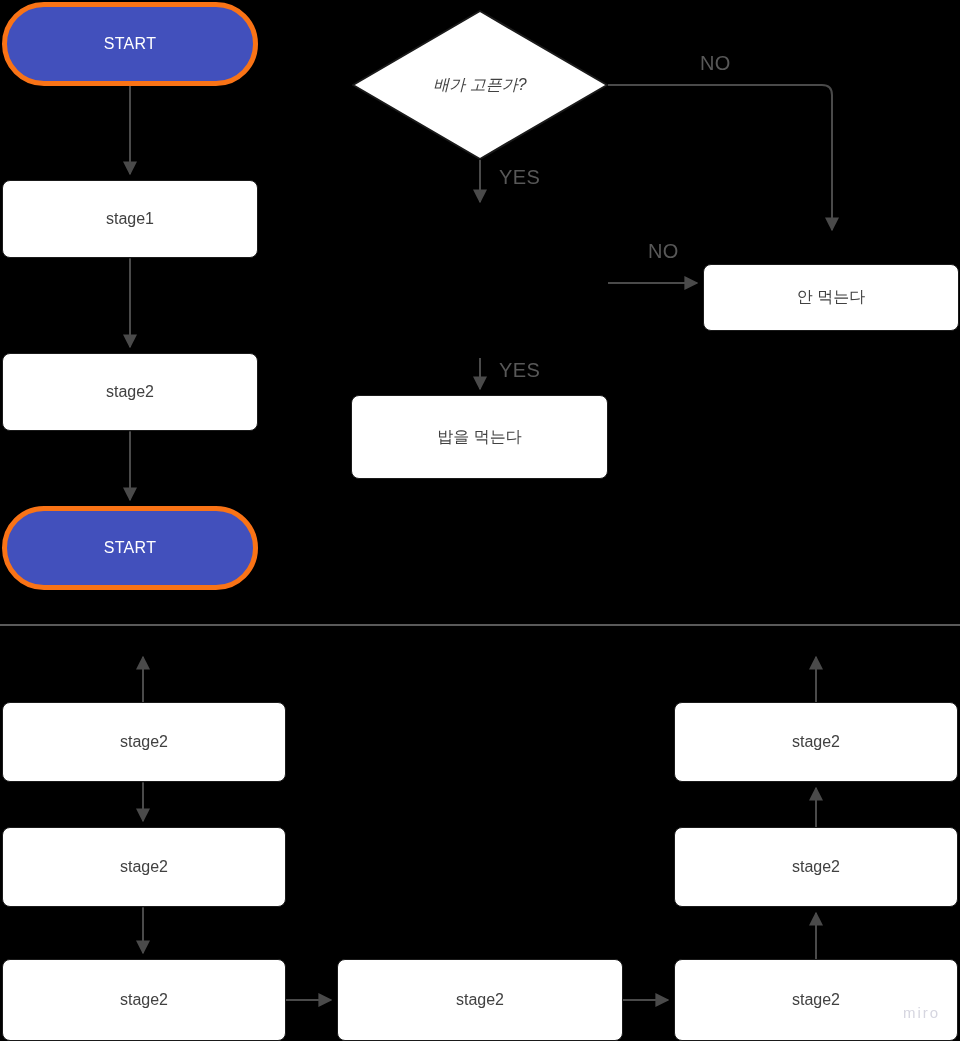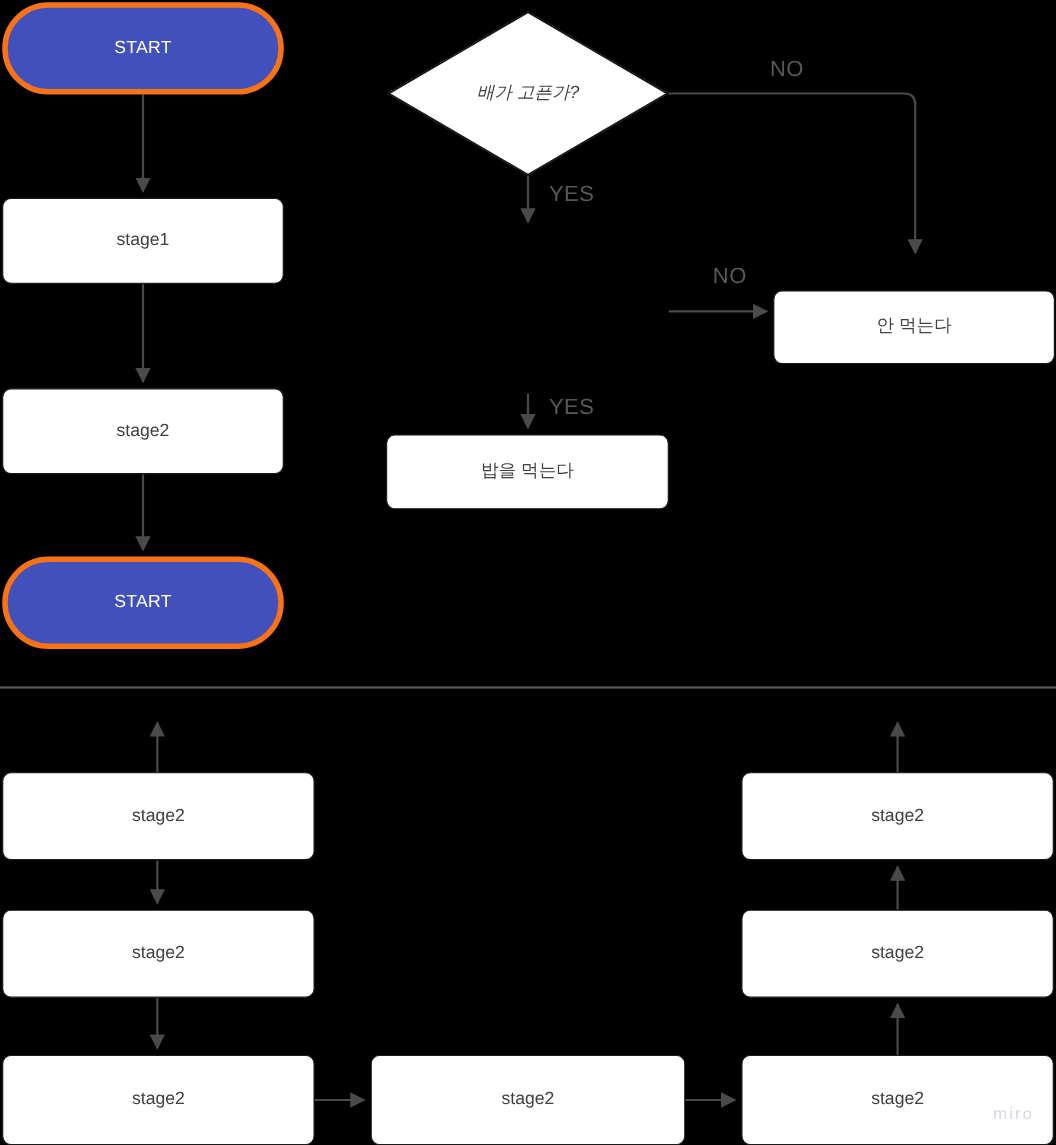--- a/index.html
+++ b/index.html
@@ -146,21 +146,21 @@
       <polygon points="128,1 255,75 128,149 1,75" fill="#ffffff" stroke="#1a1a1a" stroke-width="2" stroke-linejoin="round"></polygon>
     </svg>
     <div class="diamond-label">배가 고픈가?</div>
   </div>
 
 
   <div class="node box" style="left:703px; top:236px; width:256px; height:67px;margin-top:28px;">
     <span>안 먹는다</span>
   </div>
 
-  <div class="node box" style="left:351px; top:395px; width:257px; height:68px;">
+  <div class="node box" style="left:351px; top:395px; width:257px; height:84px;">
     <span>밥을 먹는다</span>
   </div>
 
   <div class="edge-label" style="left:700px; top:52px;">NO</div>
   <div class="edge-label" style="left:499px; top:166px;">YES</div>
   <div class="edge-label" style="left:648px; top:240px;">NO</div>
   <div class="edge-label" style="left:499px; top:359px;">YES</div>
 
   <div class="divider" style="left:0px; top:624px; width:960px;"></div>
 

